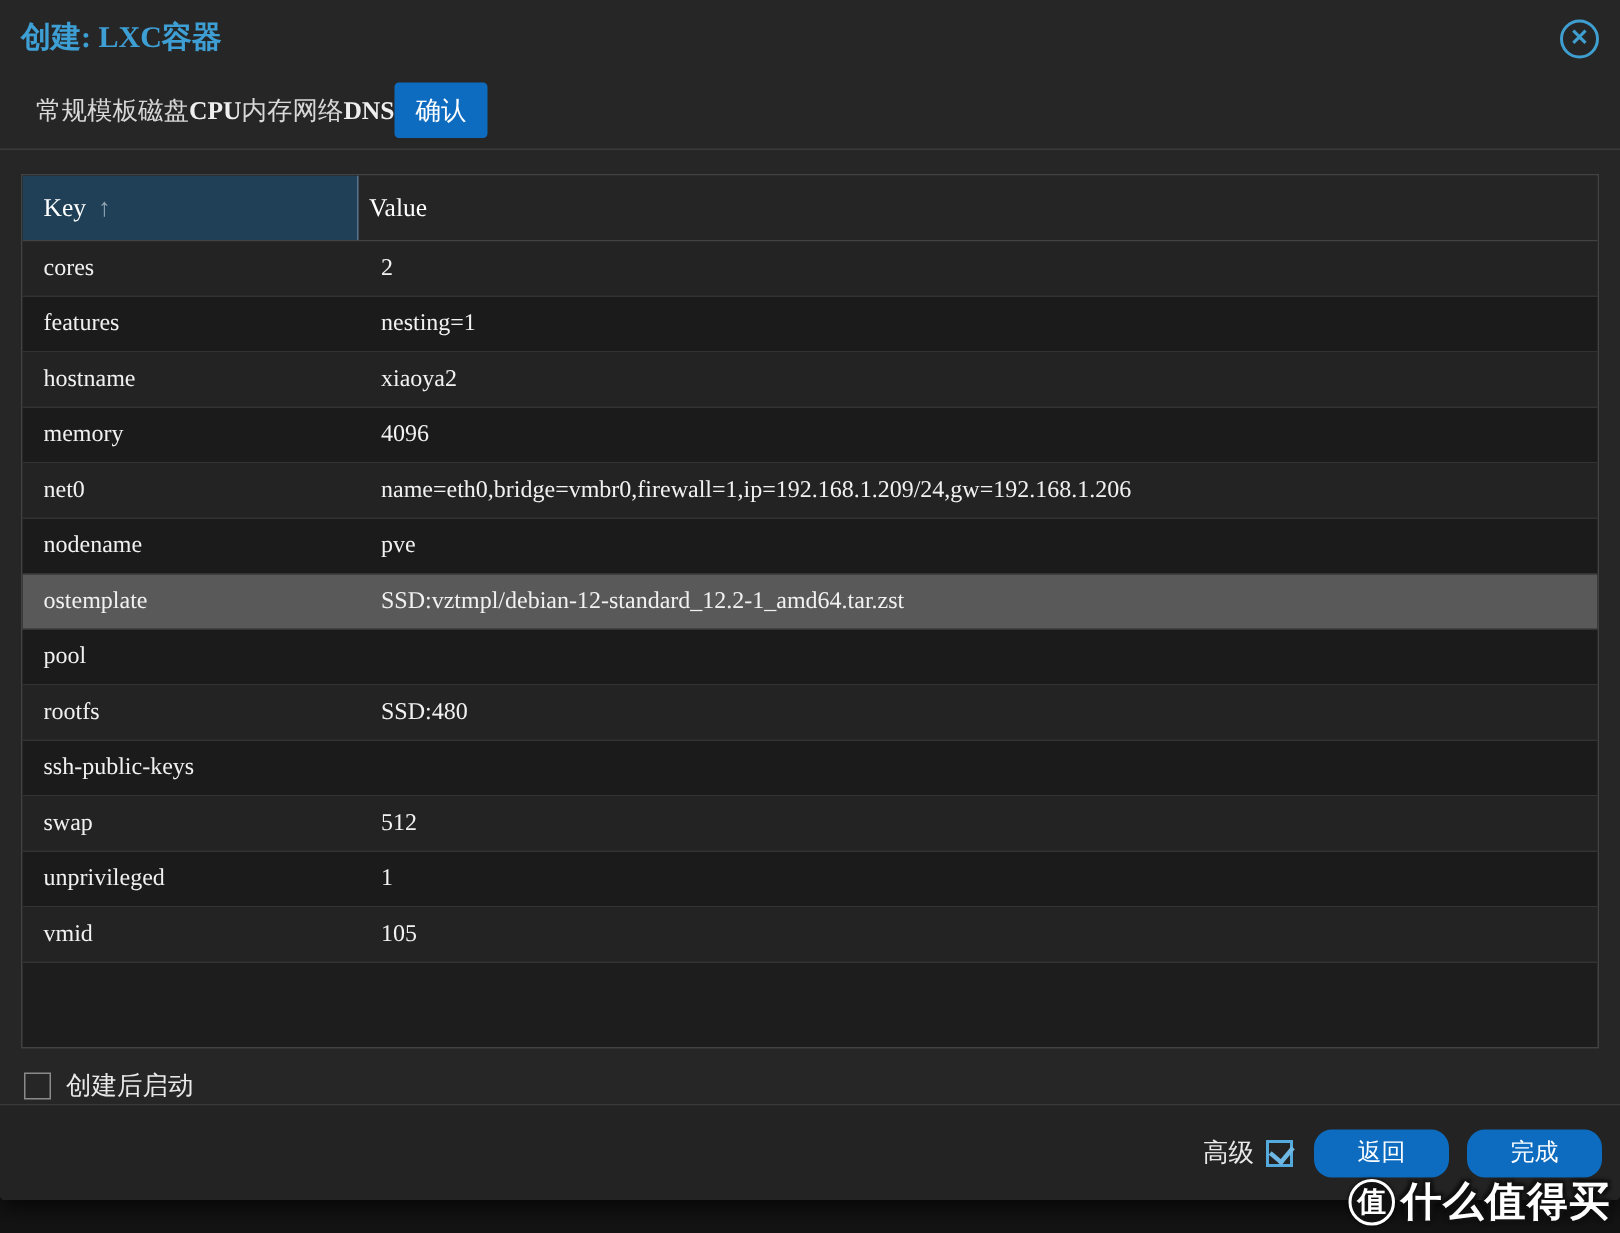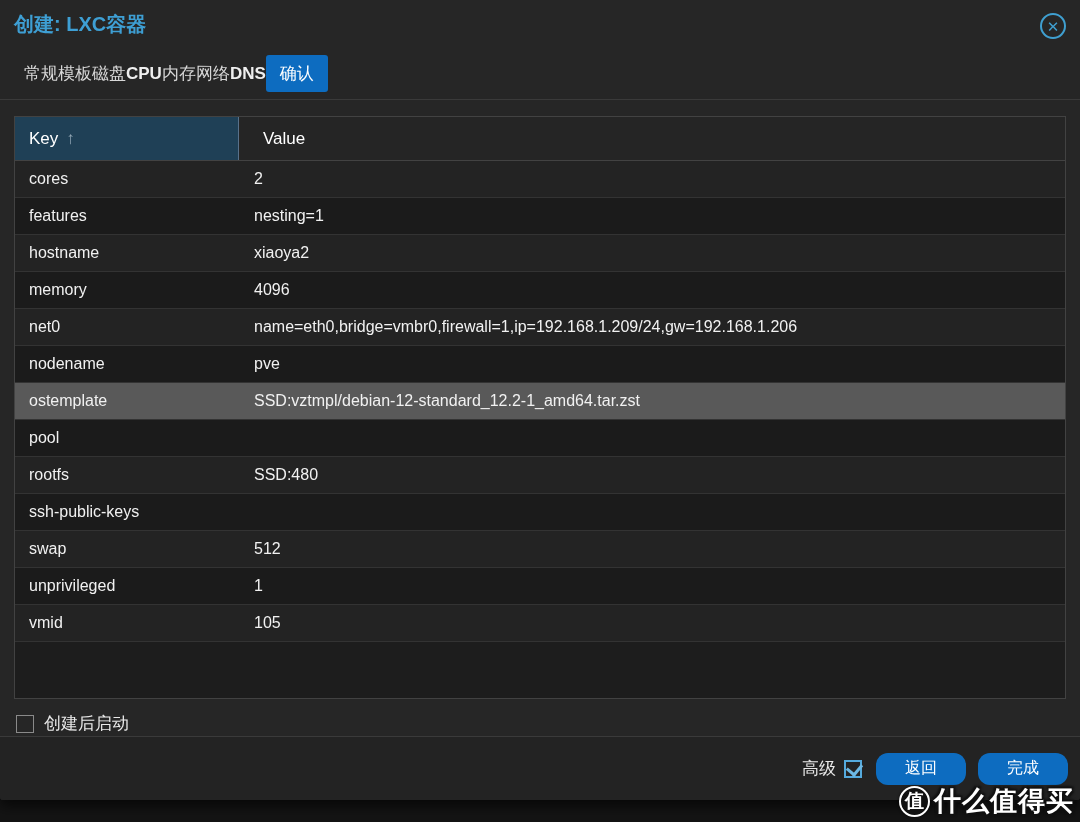--- a/index.html
+++ b/index.html
@@ -31,20 +31,21 @@
     font-size:17px;color:#4f4f4f;letter-spacing:1px;
     z-index:0;
   }
   
   .dialog{
     position:absolute;left:0;top:0;width:1080px;height:800px;
     background:var(--dialog-bg);
     box-shadow:0 6px 14px rgba(0,0,0,.65);
     z-index:1;
     border-radius:0 0 3px 3px;
+    font-family:Liberation Serif, serif;
   }
   .dialog-header{
     height:48px;
     display:flex;align-items:center;
     padding:0 14px;
     position:relative;
   }
   .dialog-title{
     color:var(--title-blue);
     font-size:20px;font-weight:600;
@@ -97,21 +98,21 @@
     border-right:1px solid #58718a;
     display:flex;align-items:center;
     padding-left:14px;color:#ffffff;
     cursor:pointer;
   }
   .sort-arrow{
     color:#93a7b5;margin-left:8px;font-size:17px;
   }
   .hcol-value{
     flex:1;display:flex;align-items:center;
-    padding-left:24px;color:#ffffff;
+    padding-left:7px;color:#ffffff;
     cursor:pointer;
   }
   .grid-row{
     display:flex;height:37px;flex:0 0 37px;
     align-items:center;
     font-size:16px;color:var(--text-main);
     border-bottom:1px solid #333333;
     cursor:pointer;
   }
   .grid-row:nth-child(odd){background:var(--row-light);}

